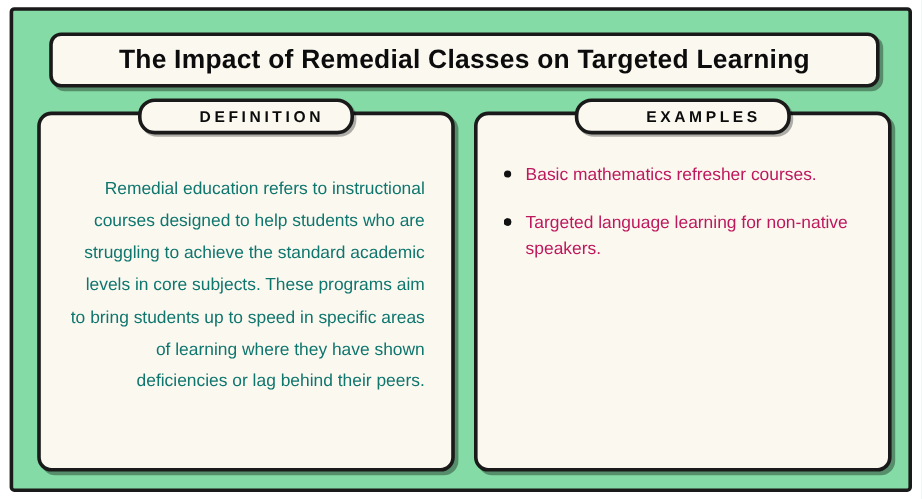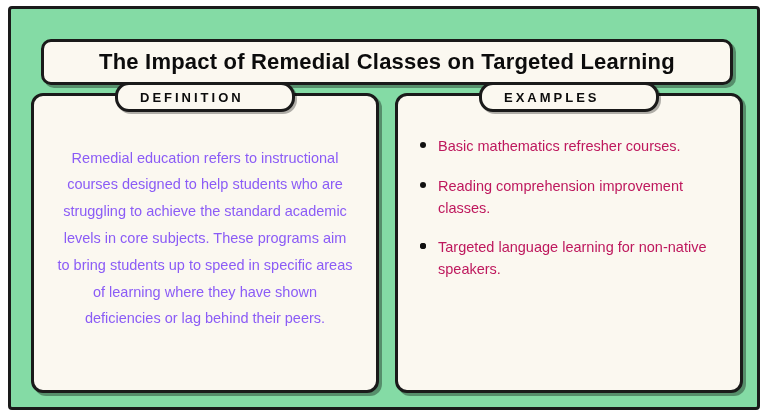--- a/index.html
+++ b/index.html
@@ -20,21 +20,21 @@
     width: 752px;
     height: 404px;
     background: #84dba5;
     border: 3px solid #1a1a1a;
     border-radius: 4px;
     box-sizing: border-box;
   }
   .title-card {
     position: absolute;
     left: 30px;
-    top: 30px;
+    top: 18px;
     width: 692px;
     height: 46px;
     background: #fbf8f0;
     border: 3px solid #1a1a1a;
     border-radius: 10px;
     box-sizing: border-box;
     display: flex;
     align-items: center;
     justify-content: center;
     box-shadow: 3px 3px 0 rgba(0,0,0,0.35);
@@ -76,21 +76,21 @@
     transform: translateX(-50%);
     background: #fbf8f0;
     border: 3px solid #1a1a1a;
     border-radius: 14px;
     height: 30px;
     min-width: 180px;
     padding: 0 22px;
     box-sizing: border-box;
     display: flex;
     align-items: center;
-    justify-content: flex-start;
+    justify-content: flex-end;
     box-shadow: 2px 2px 0 rgba(0,0,0,0.3);
   }
   .badge-text {
     font-size: 13px;
     font-weight: bold;
     letter-spacing: 3px;
     color: #0c0c0c;
     white-space: nowrap;
   }
   .panel-body {
@@ -98,22 +98,22 @@
     left: 0;
     right: 0;
     top: 30px;
     bottom: 10px;
     padding: 4px 22px 0 22px;
     box-sizing: border-box;
   }
   .definition-text {
     font-size: 14.5px;
     line-height: 1.85;
-    color: #8b5cf6;
-    text-align: center;
+    color: #0f766e;
+    text-align: right;
   }
   .examples-list {
     list-style: none;
     margin: 6px 0 0 0;
     padding: 0;
   }
   .examples-list li {
     position: relative;
     font-size: 14.5px;
     line-height: 1.5;
@@ -156,21 +156,20 @@
         <span class="badge-text">EXAMPLES</span>
       </div>
       <div class="panel-body">
         <ul class="examples-list">
           <li>
             <span class="bullet"></span>
             <span>Basic mathematics refresher courses.</span>
           </li>
           <li>
             <span class="bullet"></span>
-            <span>Reading comprehension improvement classes.</span>
           </li>
           <li>
             <span class="bullet"></span>
           </li>
           <li>
             <span class="bullet"></span>
             <span>Targeted language learning for non-native speakers.</span>
           </li>
         </ul>
       </div>

